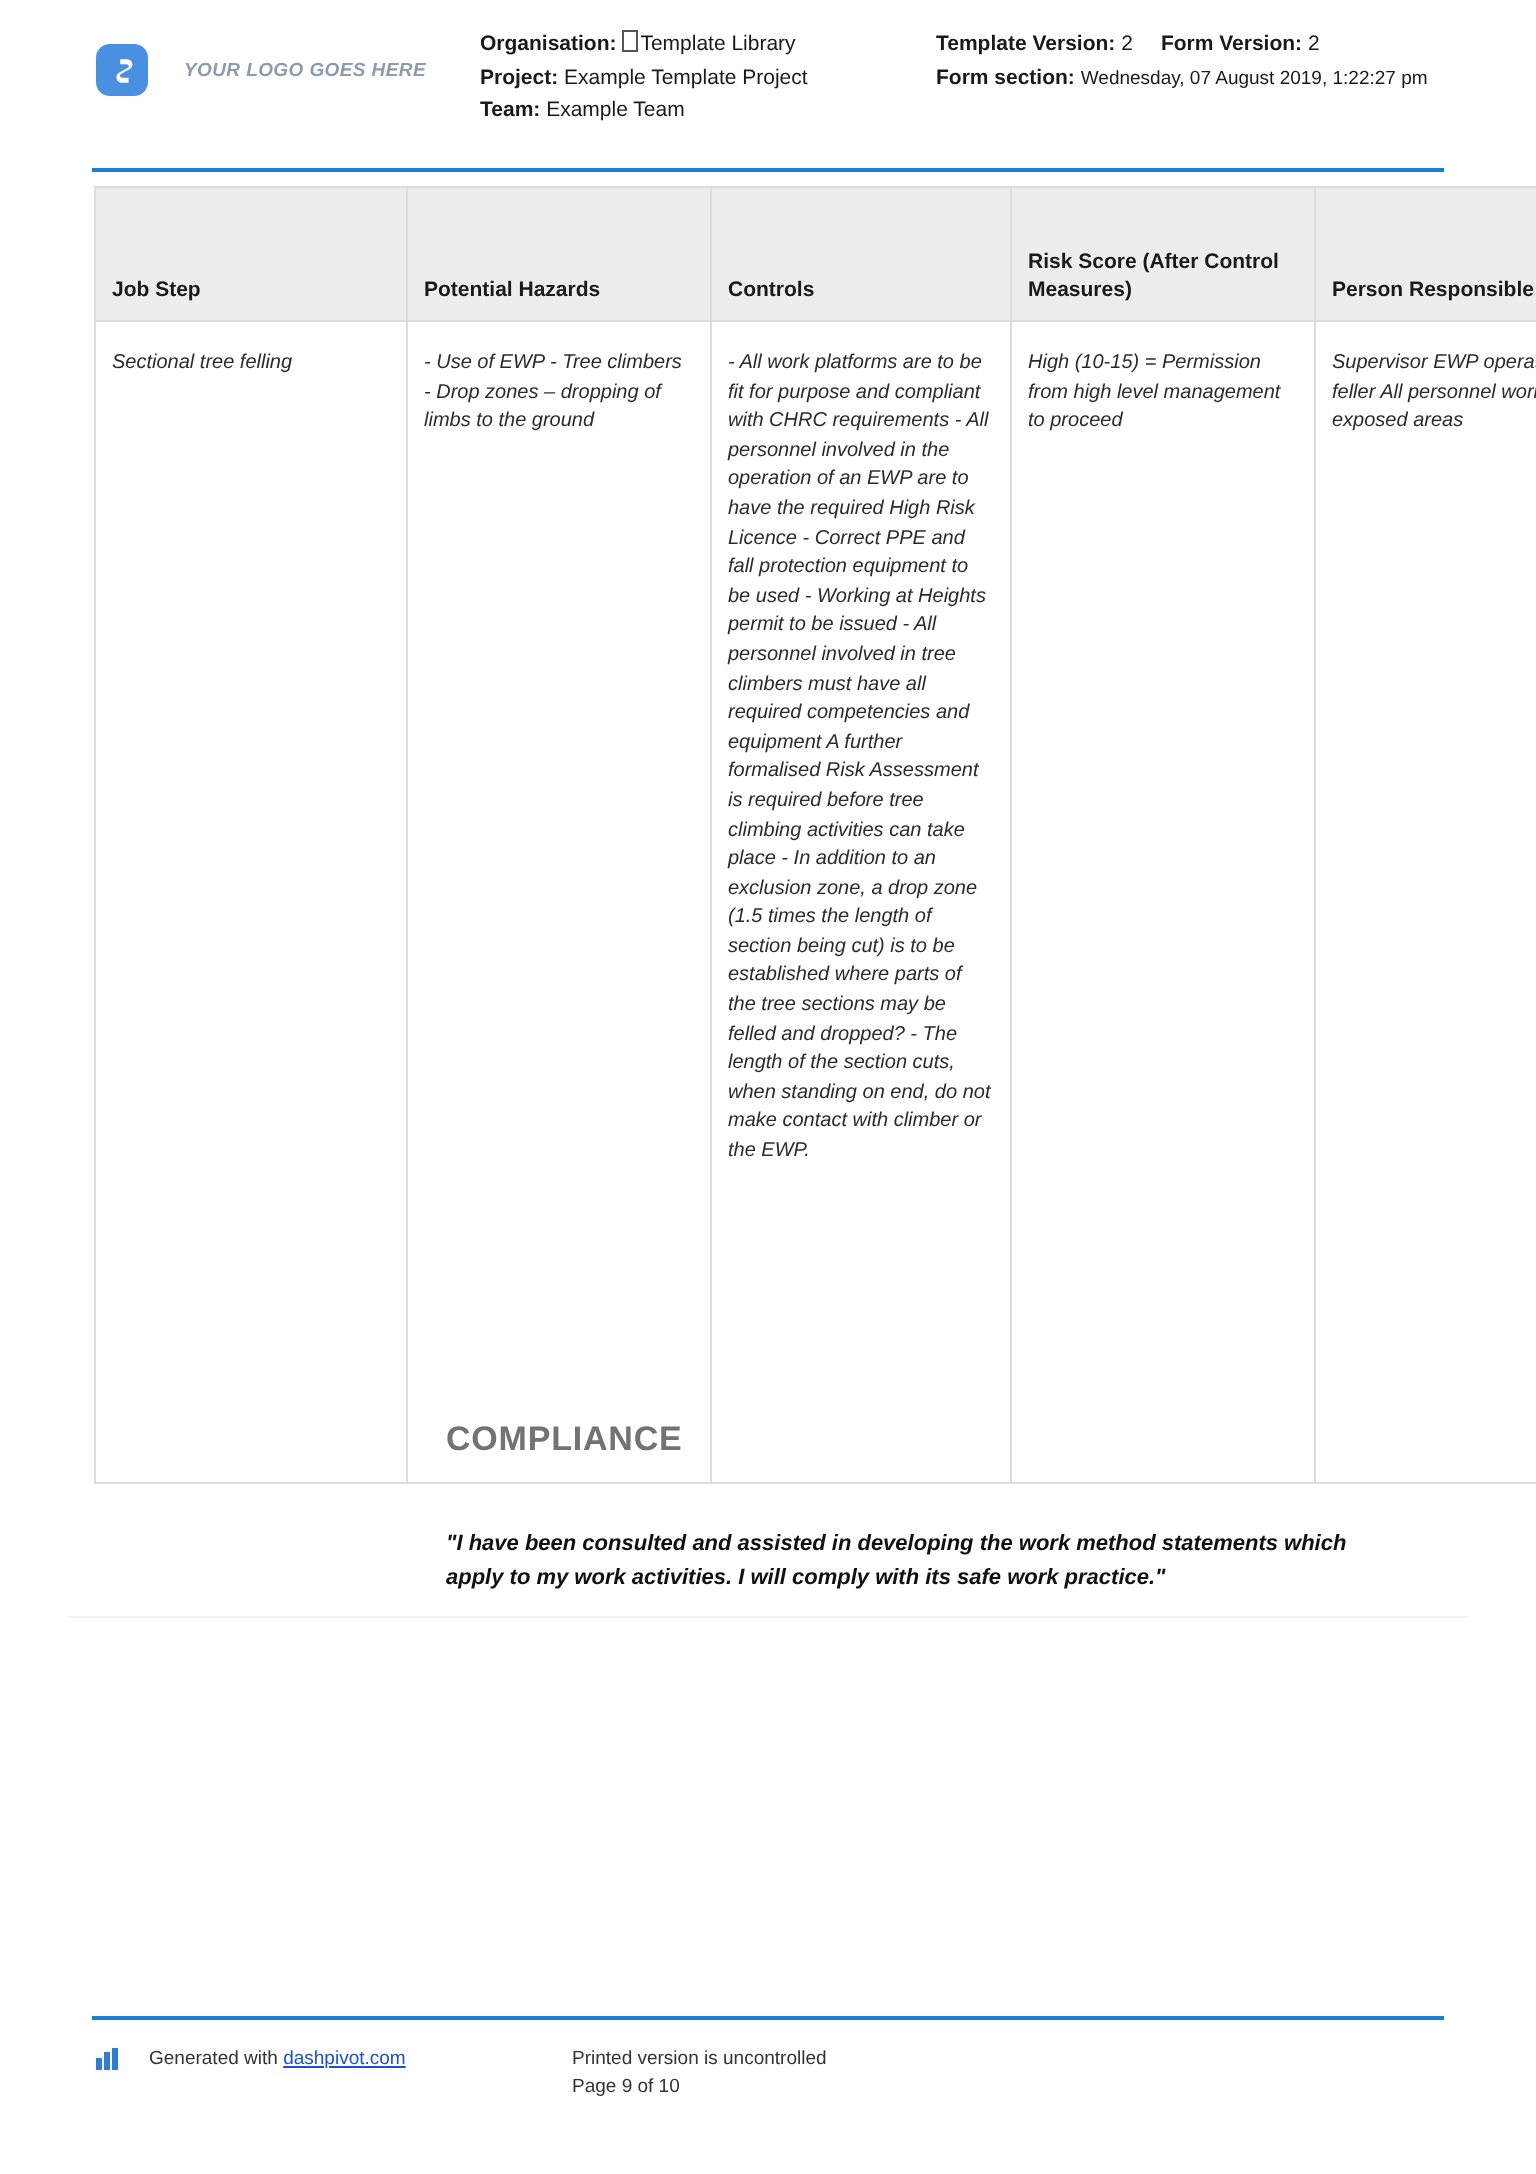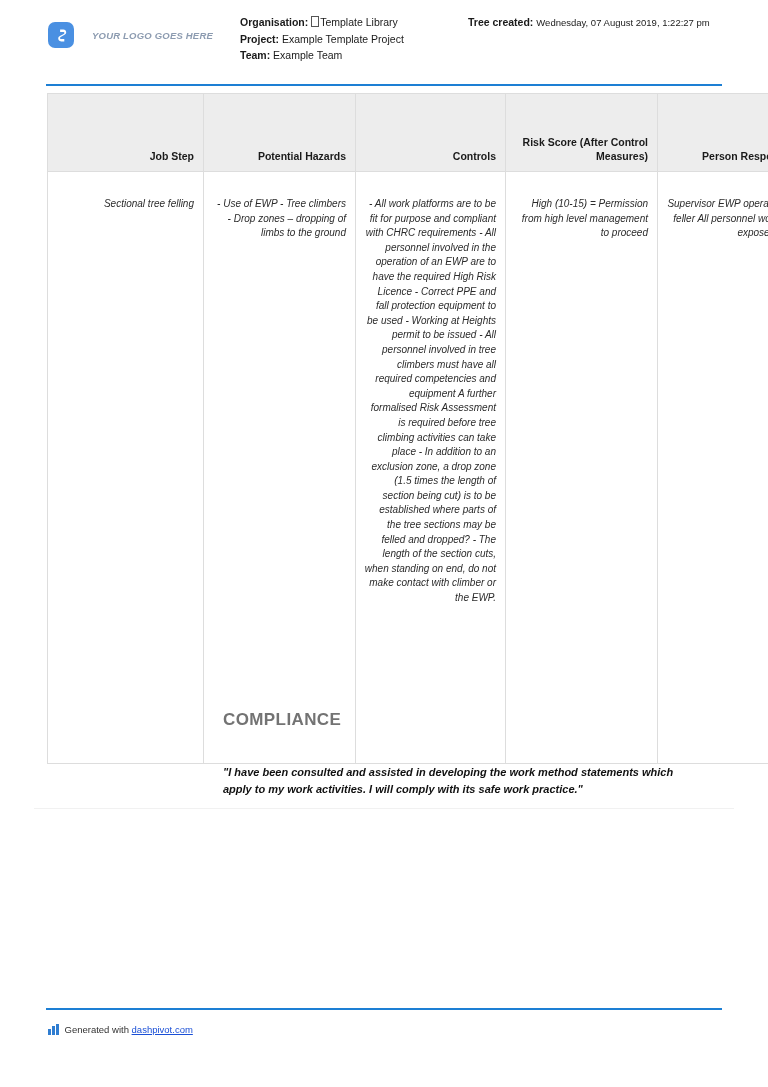--- a/index.html
+++ b/index.html
@@ -103,22 +103,22 @@
   }
   table.swms {
     width: 675px;
     border-collapse: collapse;
     table-layout: fixed;
   }
   table.swms th,
   table.swms td {
     border: 1px solid #dddddd;
     vertical-align: top;
-    padding: 25px 9px 9px 8px;
-    text-align: right;
+    padding: 14px 9px 9px 8px;
+    text-align: left;
   }
   table.swms thead th {
     background: #ededed;
     font-size: 10.5px;
     font-weight: bold;
     color: #1a1a1a;
     line-height: 14px;
     height: 44px;
     vertical-align: bottom;
     padding-bottom: 8px;
@@ -184,21 +184,21 @@
     display: flex;
     align-items: flex-start;
     font-size: 9.5px;
     line-height: 14px;
     color: #333333;
   }
   .footer-col-a {
     width: 238px;
     display: flex;
     align-items: flex-start;
-    gap: 6px;
+    gap: 16px;
     text-align: right;
   }
   .footer-col-b { width: 232px; }
   .footer-col-c { flex: 1; }
   .bars {
     display: inline-flex;
     align-items: flex-end;
     gap: 1.5px;
     height: 11px;
     padding-top: 1px;
@@ -239,21 +239,26 @@
         <span class="meta-value">Example Template Project</span>
       </div>
       <div class="meta-line">
         <span class="meta-label">Team:</span>
         <span class="meta-value">Example Team</span>
       </div>
     </div>
 
     <div class="meta-col-b">
       <div class="meta-line">
-        <span class="meta-label">Tree created:</span>
+        <span class="meta-label">Template Version:</span>
+        <span class="meta-value">2</span><span class="gap-inline"></span><span class="meta-label">Form Version:</span>
+        <span class="meta-value">2</span>
+      </div>
+      <div class="meta-line">
+        <span class="meta-label">Form section:</span>
         <span class="meta-value small">Wednesday, 07 August 2019, 1:22:27 pm</span>
       </div>
     </div>
 
   </div>
 
   <div class="blue-rule"></div>
 
   <div class="table-wrap">
     <table class="swms">
@@ -298,15 +303,19 @@
   <div class="footer">
     <div class="footer-col-a">
       <span class="bars">
           <i></i>
           <i></i>
           <i></i>
         </span>
       <span><span>Generated with</span>
         <a class="footer-link" href="#">dashpivot.com</a></span>
     </div>
+    <div class="footer-col-b">
+      <div>Printed version is uncontrolled</div>
+      <div>Page 9 of 10</div>
+    </div>
   </div>
 
 </div>
 
 </body></html>

